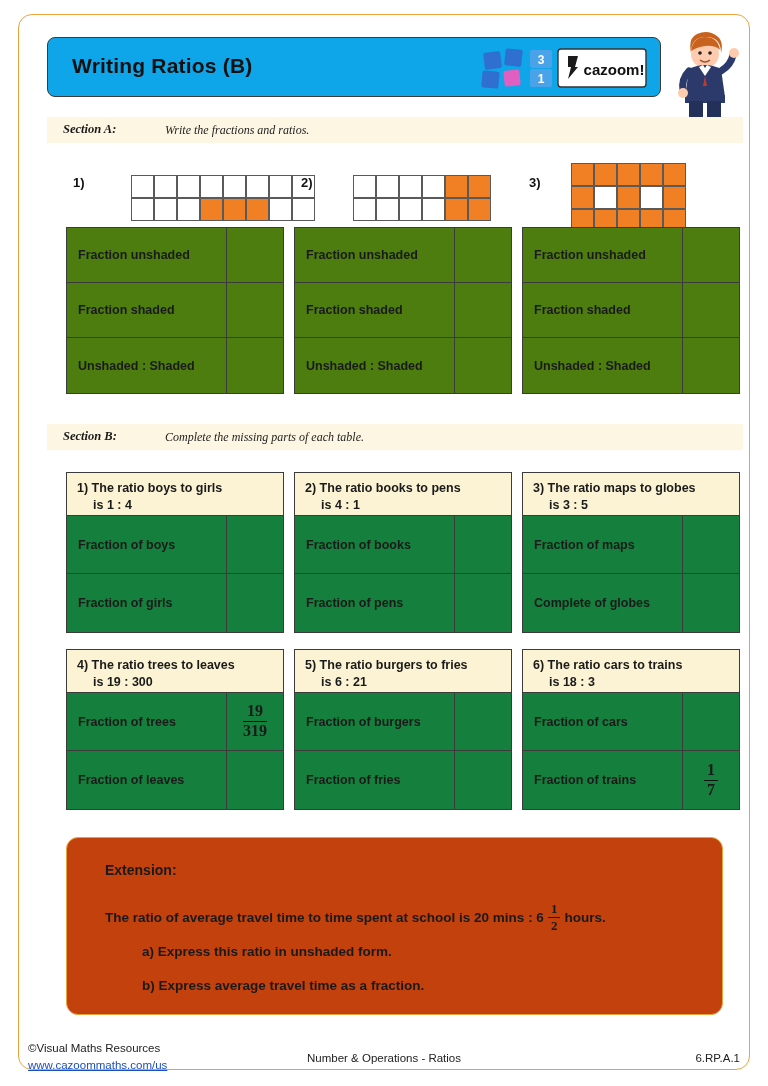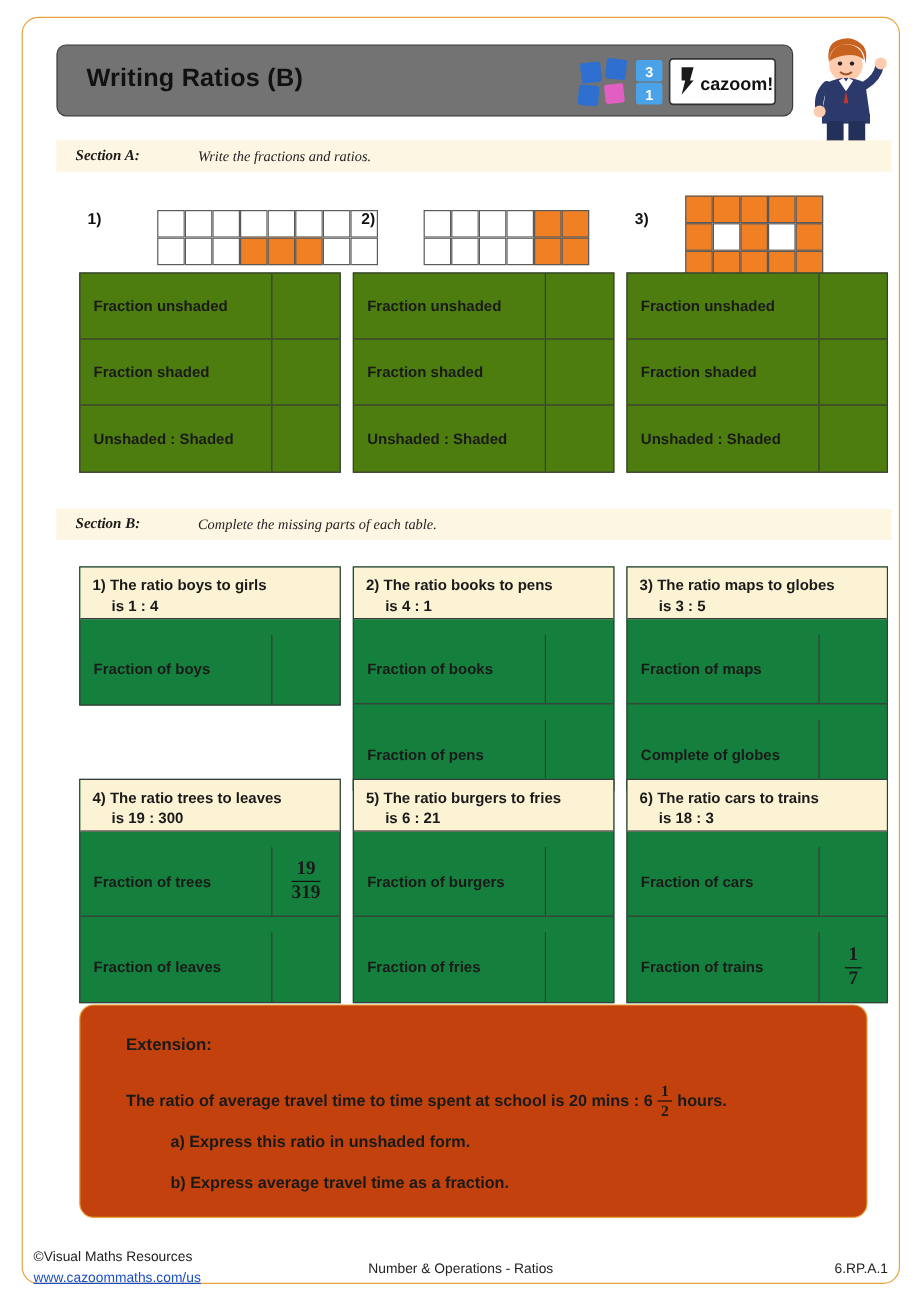--- a/index.html
+++ b/index.html
@@ -29,21 +29,21 @@
 
   
   .header-box {
     position: absolute;
     left: 28px;
     top: 22px;
     width: 614px;
     height: 60px;
     border: 1.5px solid #3b3b3b;
     border-radius: 8px;
-    background: #737373;
+    background: #0ea5e9;
     box-sizing: border-box;
   }
   .title {
     position: absolute;
     left: 24px;
     top: 16px;
     font-size: 21px;
     font-weight: bold;
     letter-spacing: 0.2px;
     color: #111;
@@ -161,21 +161,20 @@
     line-height: 1.35;
     box-sizing: border-box;
     height: 43px;
   }
   .bhead .l2 { display: block; padding-left: 16px; }
   .brow {
     display: flex;
     height: 58px;
     border-bottom: 1.3px solid #3b3b3b;
     box-sizing: border-box;
-    margin-top: 13px;
   }
   .brow:last-child { border-bottom: none; }
   .brow .lbl {
     width: 159px;
     display: flex;
     align-items: center;
     padding-left: 11px;
     font-size: 12.5px;
     font-weight: bold;
     box-sizing: border-box;
@@ -445,20 +444,26 @@
       <span>1)</span>
       <span>The ratio boys to girls</span>
       <span class="l2">is 1 : 4</span>
     </div>
     <div class="brow">
       <div class="lbl">Fraction of boys</div>
       <div class="ans">
         <span class="frac"></span>
       </div>
     </div>
+    <div class="brow">
+      <div class="lbl">Fraction of girls</div>
+      <div class="ans">
+        <span class="frac"></span>
+      </div>
+    </div>
   </div>
 
   <div class="btable" style="left:275px; top:457px;">
     <div class="bhead">
       <span>2)</span>
       <span>The ratio books to pens</span>
       <span class="l2">is 4 : 1</span>
     </div>
     <div class="brow">
       <div class="lbl">Fraction of books</div>

